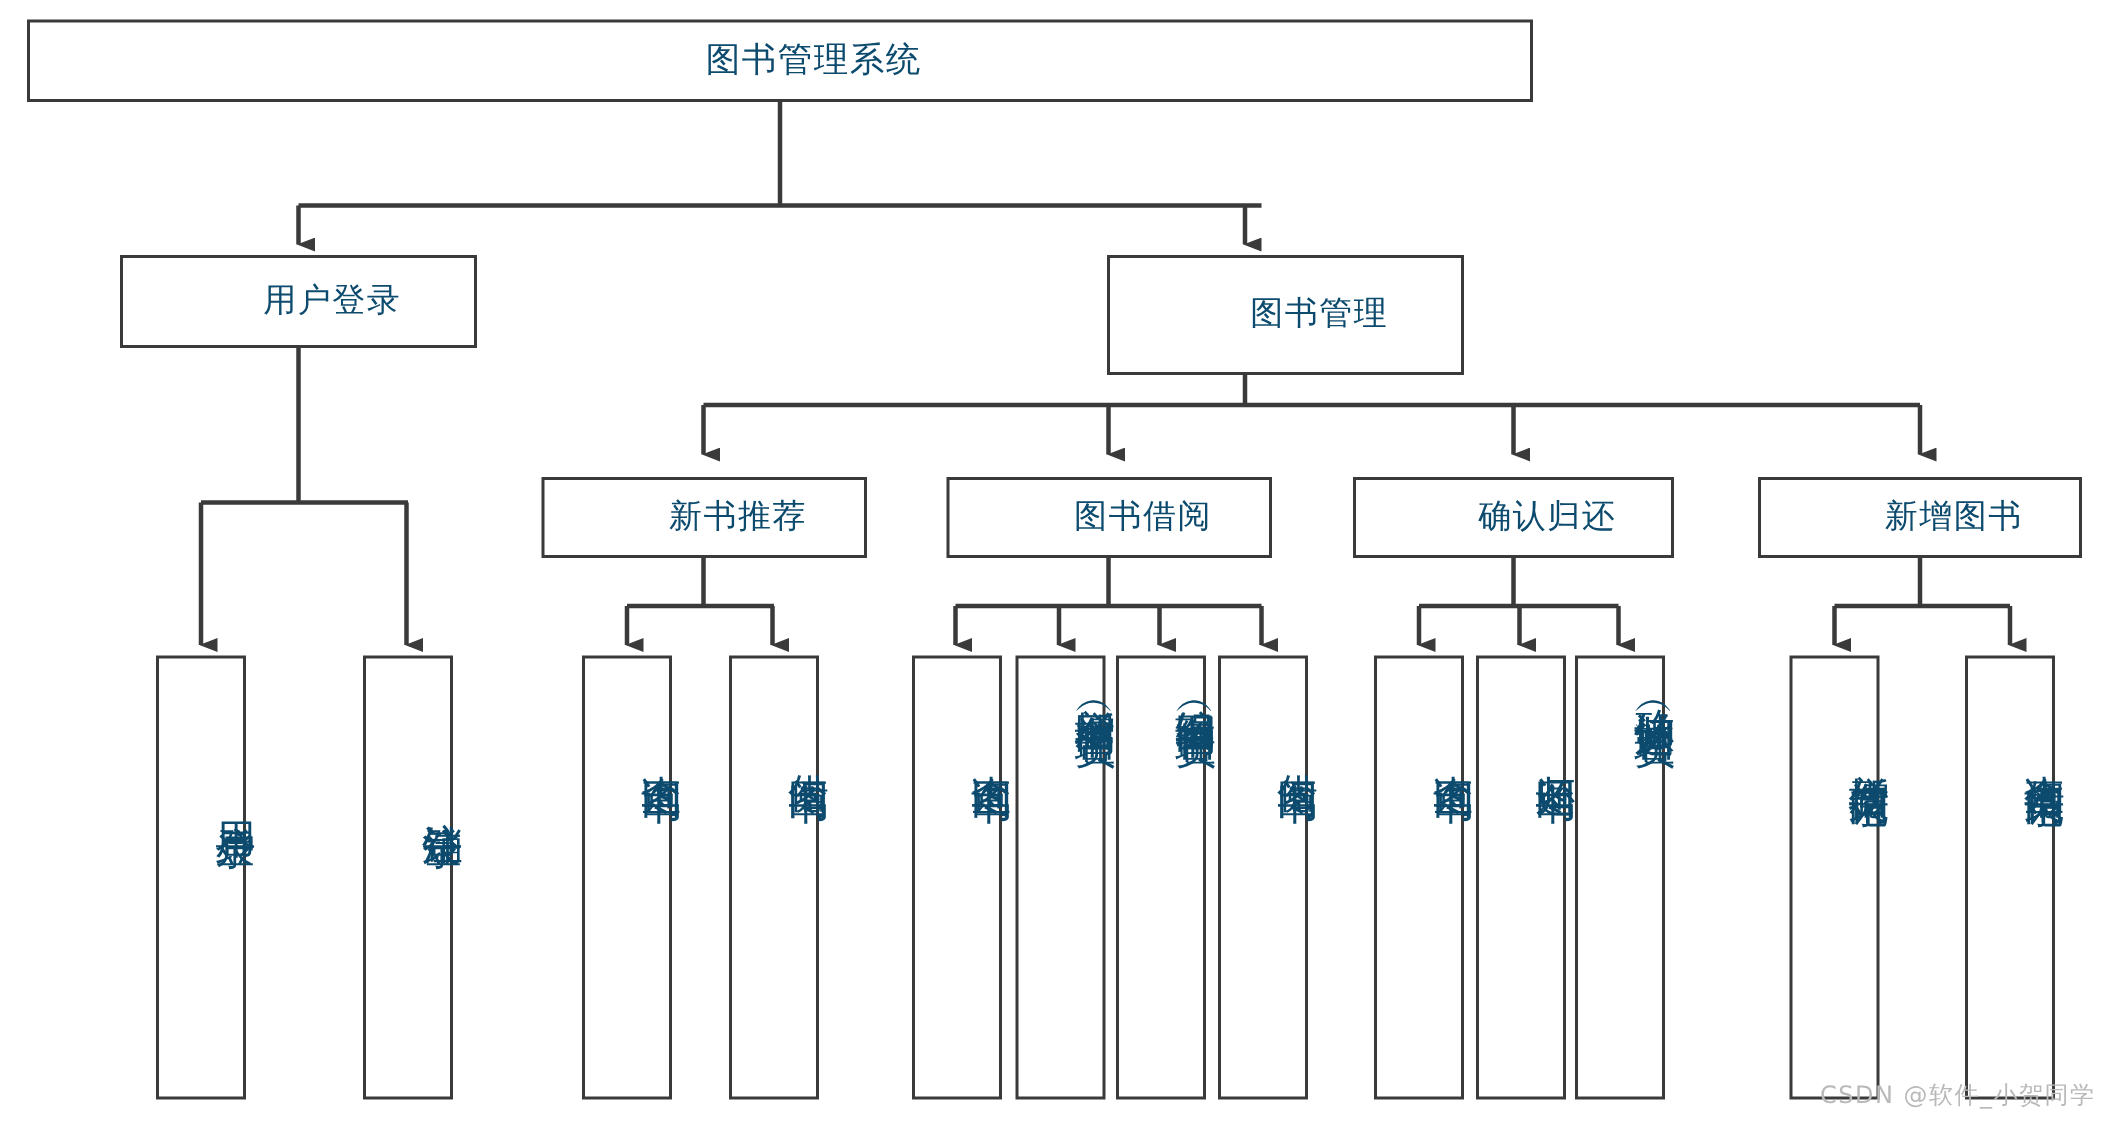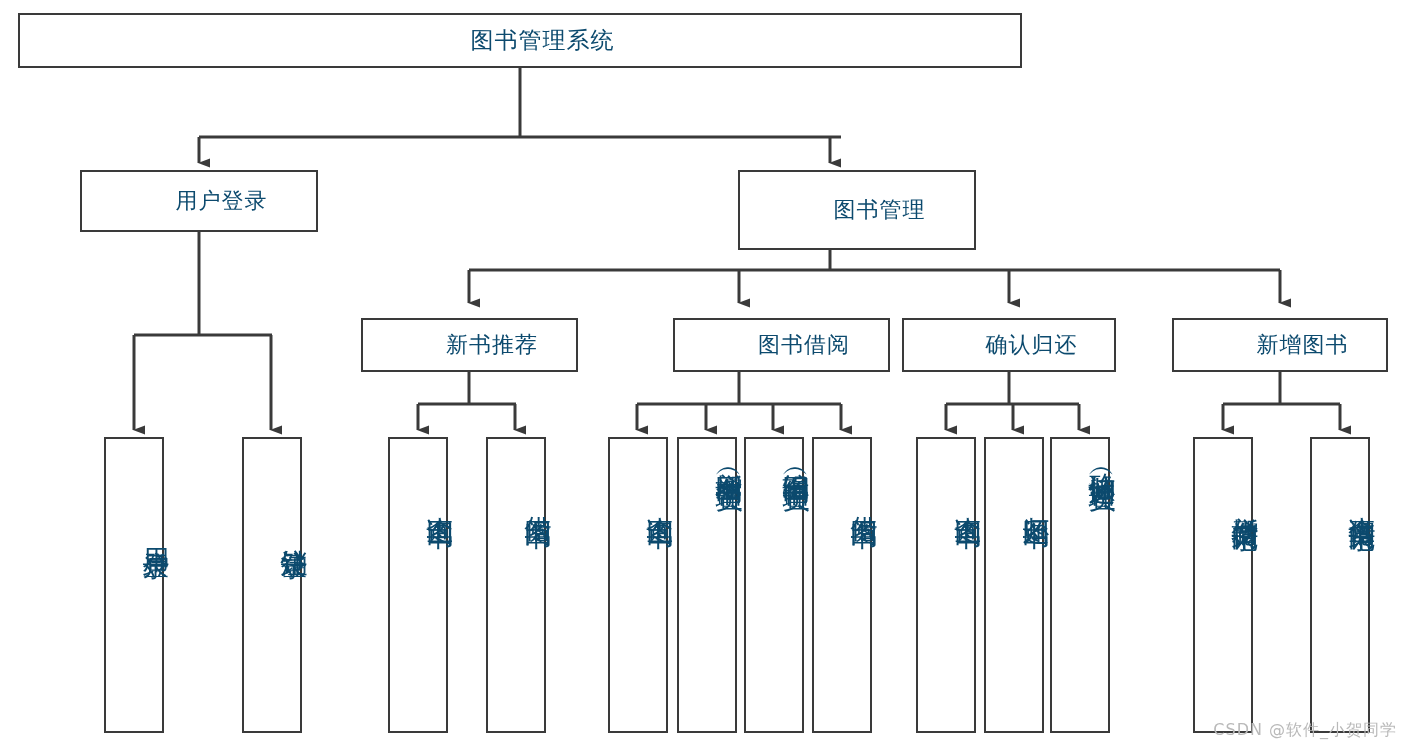--- a/index.html
+++ b/index.html
@@ -113,21 +113,21 @@
   <div class="node horizontal" style="left:80px;top:170px;width:238px;height:62px;">
     <span class="label">用户登录</span>
   </div>
   <div class="node horizontal" style="left:710px;top:170px;width:238px;height:80px;margin-left:28px;">
     <span class="label">图书管理</span>
   </div>
 
   <div class="node horizontal" style="left:361px;top:318px;width:217px;height:54px;">
     <span class="label">新书推荐</span>
   </div>
-  <div class="node horizontal" style="left:631px;top:318px;width:217px;height:54px;margin-left:42px;">
+  <div class="node horizontal" style="left:631px;top:318px;width:217px;height:54px;">
     <span class="label">图书借阅</span>
   </div>
   <div class="node horizontal" style="left:902px;top:318px;width:214px;height:54px;">
     <span class="label">确认归还</span>
   </div>
   <div class="node horizontal" style="left:1172px;top:318px;width:216px;height:54px;">
     <span class="label">新增图书</span>
   </div>
 
   <div class="node vertical short" style="left:104px;top:437px;width:60px;height:296px;">

